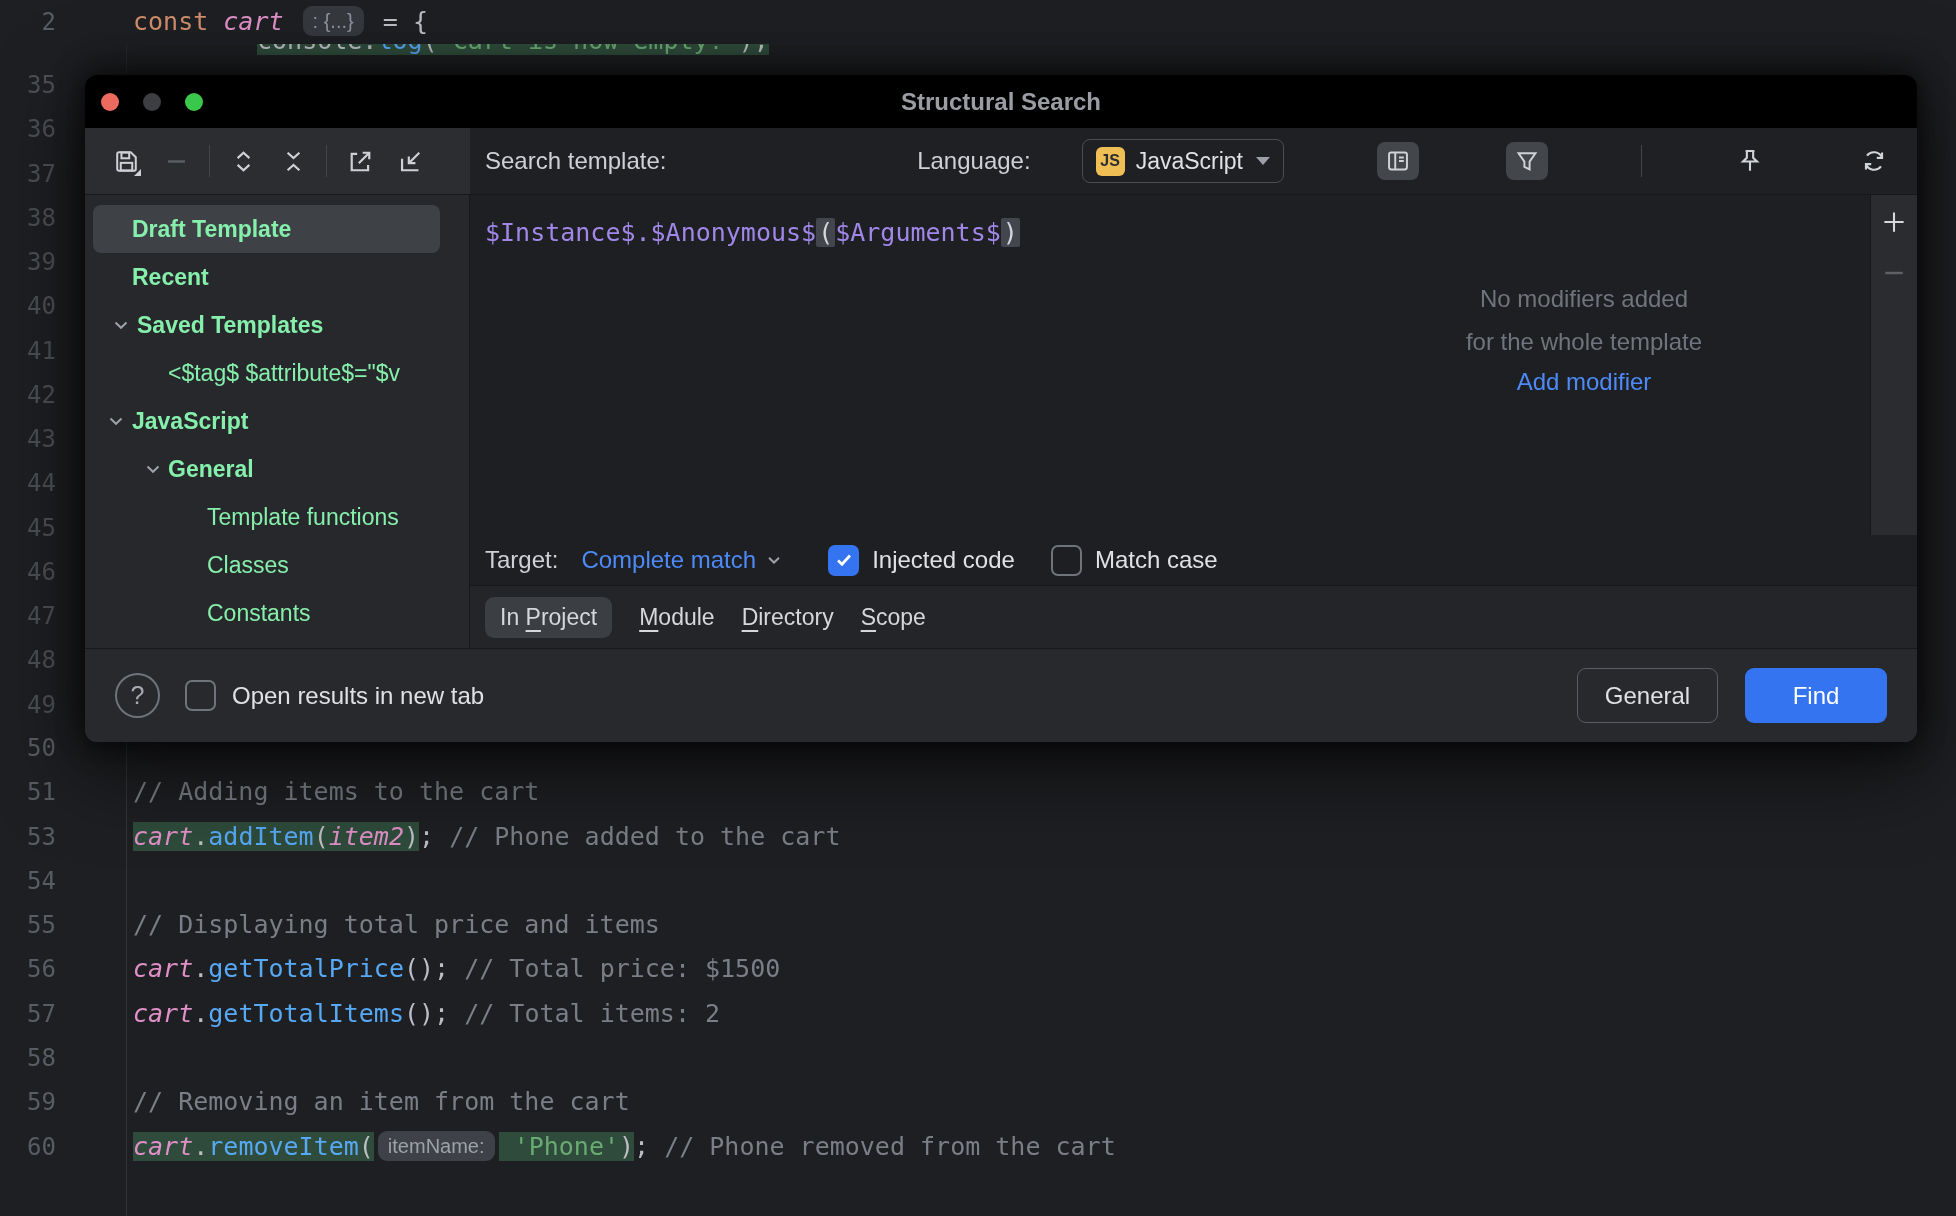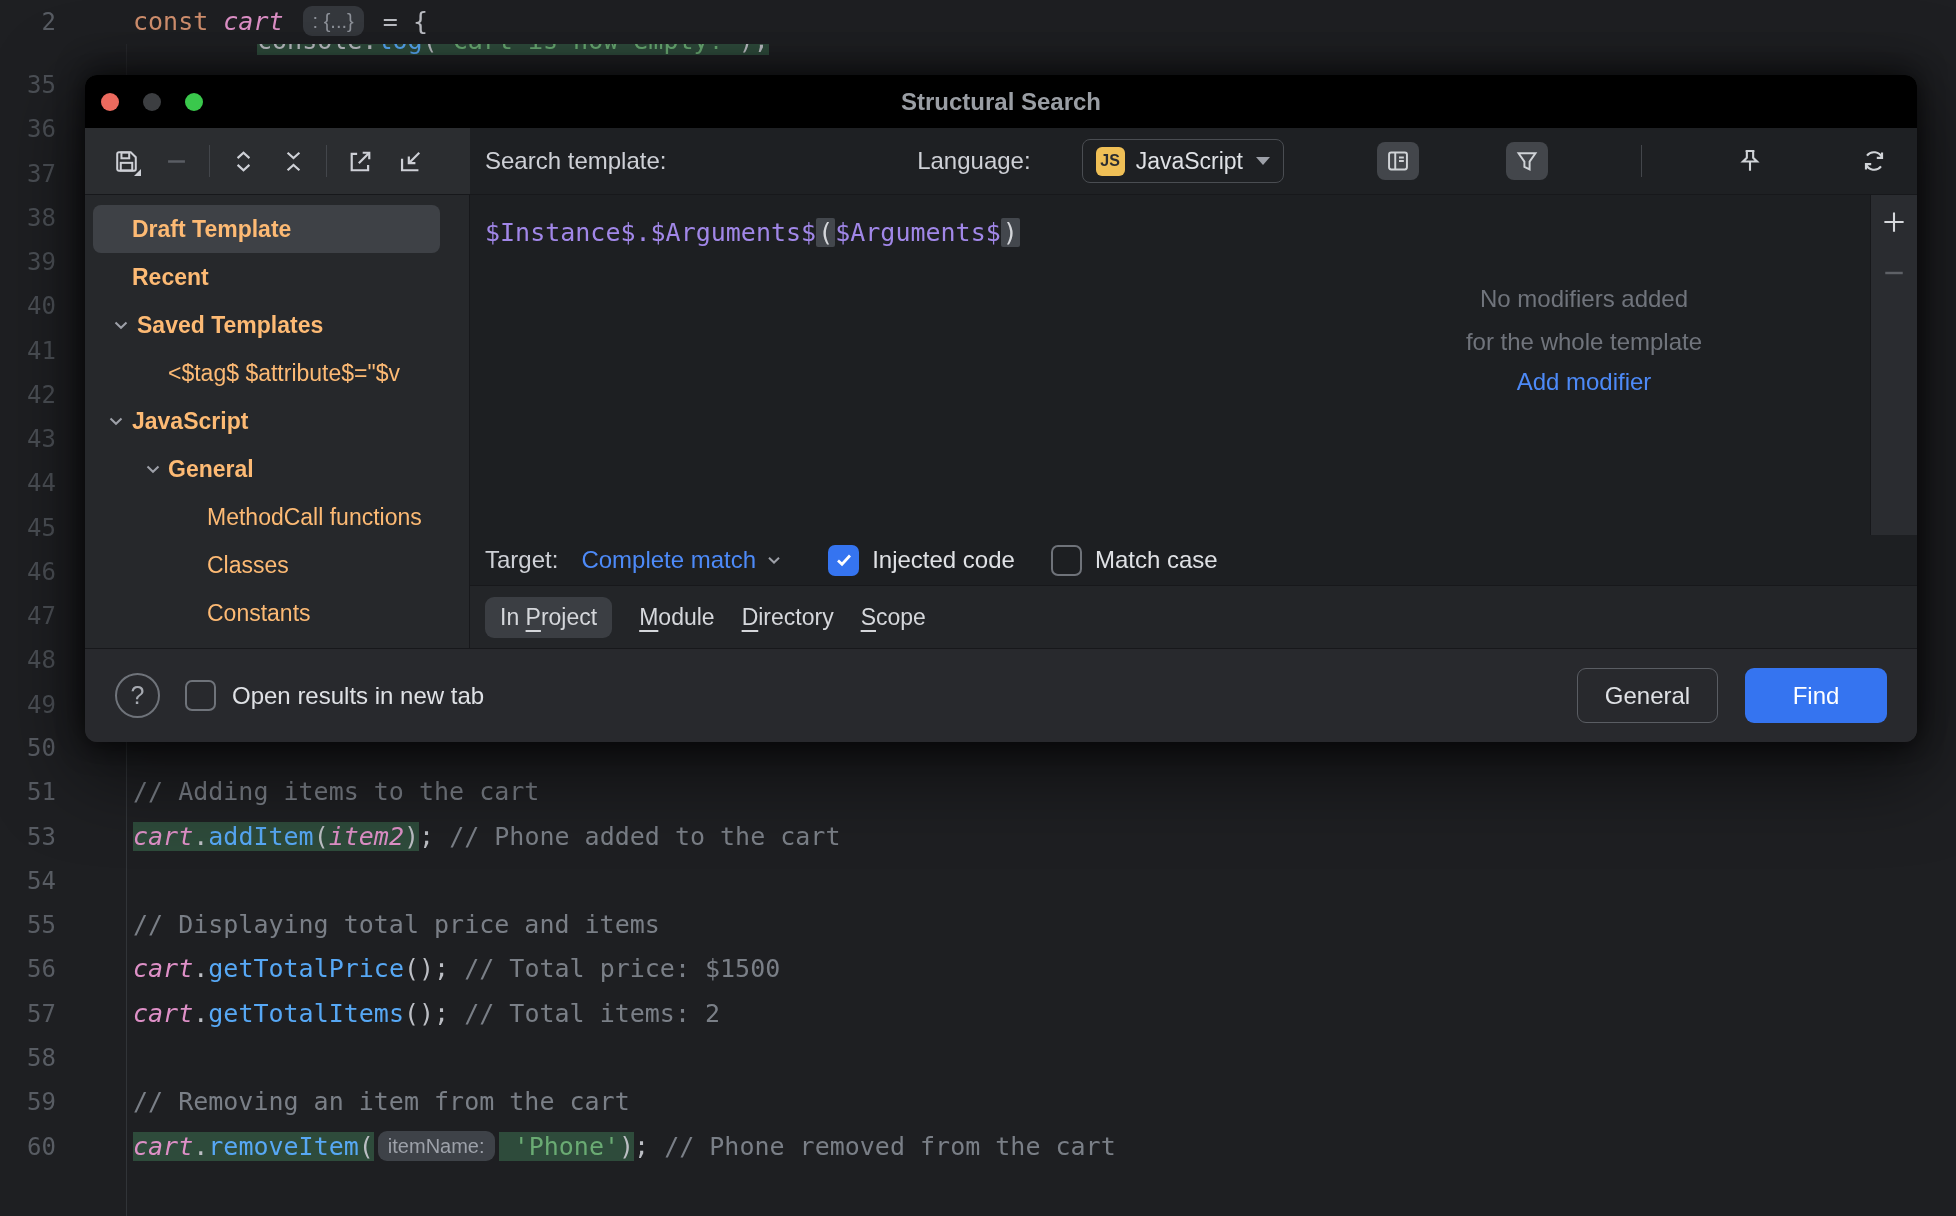--- a/index.html
+++ b/index.html
@@ -66,21 +66,21 @@
     font-weight:700; font-size:16px; display:flex; align-items:center; justify-content:center; }
   .lang-value{ color:#DFE1E5; font-size:23px; }
   .tri-down{ width:0; height:0; border-left:7px solid transparent; border-right:7px solid transparent;
     border-top:8px solid #9DA0A8; margin-left:2px; }
   .toggle-btn{ width:42px; height:38px; border-radius:8px; background:#43464B;
     display:flex; align-items:center; justify-content:center; }
 
   .dlg-body{ flex:1; display:flex; min-height:0; }
   .tree{ width:385px; flex:0 0 auto; background:#26282B; border-right:1px solid #17181B;
     padding-top:10px; overflow:hidden; }
-  .tree-row{ height:48px; display:flex; align-items:center; color:#fdba74; font-size:23px; white-space:nowrap; }
+  .tree-row{ height:48px; display:flex; align-items:center; color:#86efac; font-size:23px; white-space:nowrap; }
   .tree-row.bold{ font-weight:700; }
   .tree-row.sel{ background:#3E4146; border-radius:8px; margin:0 29px 0 8px; }
   .chev-box{ width:32px; display:flex; justify-content:center; flex:0 0 auto; }
 
   .right-col{ flex:1; display:flex; flex-direction:column; min-width:0; }
   .tpl-area{ flex:1; background:#1D1F22; position:relative; min-height:0; }
   .tpl-line{ position:absolute; left:15px; top:23px; color:#A187E8; white-space:pre; }
   .tk-tpl{ color:#A187E8; }
   .tk-paren{ color:#D4D6DA; background:#43474D; padding:0 2px; border-radius:2px; }
   .modifiers{ position:absolute; right:123px; top:82px; width:420px; text-align:center; }
@@ -290,33 +290,33 @@
           </div>
           <div class="tree-row bold" style="padding-left: 53px;">
             <span class="chev-box" style="width: 30px;">
               <svg width="22" height="22" viewBox="0 0 16 16" fill="none" stroke="#9DA0A8" stroke-width="1.5">
                 <path d="M4 6.2 8 10l4-3.8"></path>
               </svg>
             </span>
             <span>General</span>
           </div>
           <div class="tree-row" style="padding-left: 122px;">
-            <span>MethodCall functions</span>
+            <span>Template functions</span>
           </div>
           <div class="tree-row" style="padding-left: 122px;">
             <span>Classes</span>
           </div>
           <div class="tree-row" style="padding-left: 122px;">
             <span>Constants</span>
           </div>
         </div>
 
       <div class="right-col">
         <div class="tpl-area">
-          <div class="tpl-line mono" id="tpl-line"><span class="tk-tpl">$Instance$.$Arguments$</span><span class="tk-paren">(</span><span class="tk-tpl">$Arguments$</span><span class="tk-paren">)</span></div>
+          <div class="tpl-line mono" id="tpl-line"><span class="tk-tpl">$Instance$.$Anonymous$</span><span class="tk-paren">(</span><span class="tk-tpl">$Arguments$</span><span class="tk-paren">)</span></div>
           <div class="modifiers">
             <div class="mod-line">No modifiers added</div>
             <div class="mod-line">for the whole template</div>
             <a class="mod-link">Add modifier</a>
           </div>
           <div class="mod-strip">
             <span class="plus">
               <svg width="28" height="28" viewBox="0 0 16 16" stroke="#D6D8DC" stroke-width="1.2">
                   <path d="M8 2.5v11M2.5 8h11"></path>
                 </svg>

